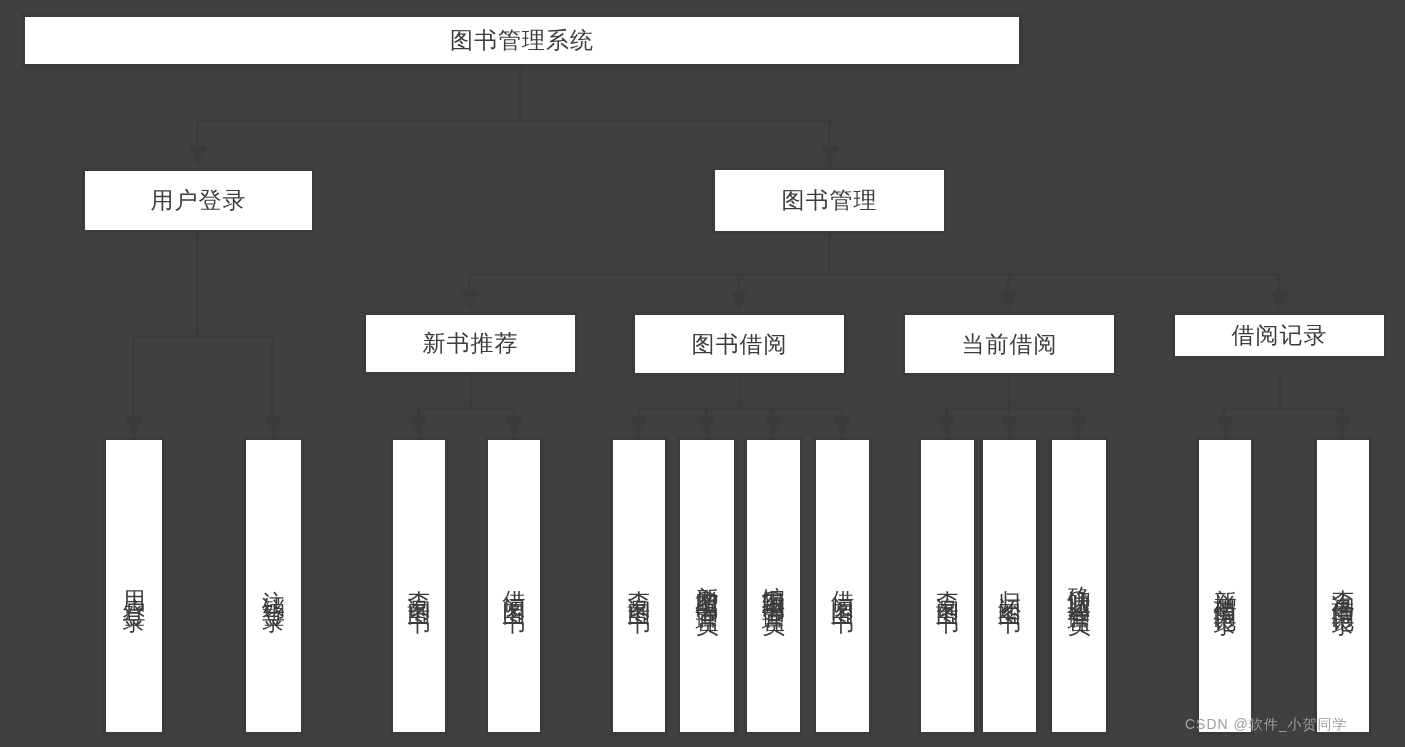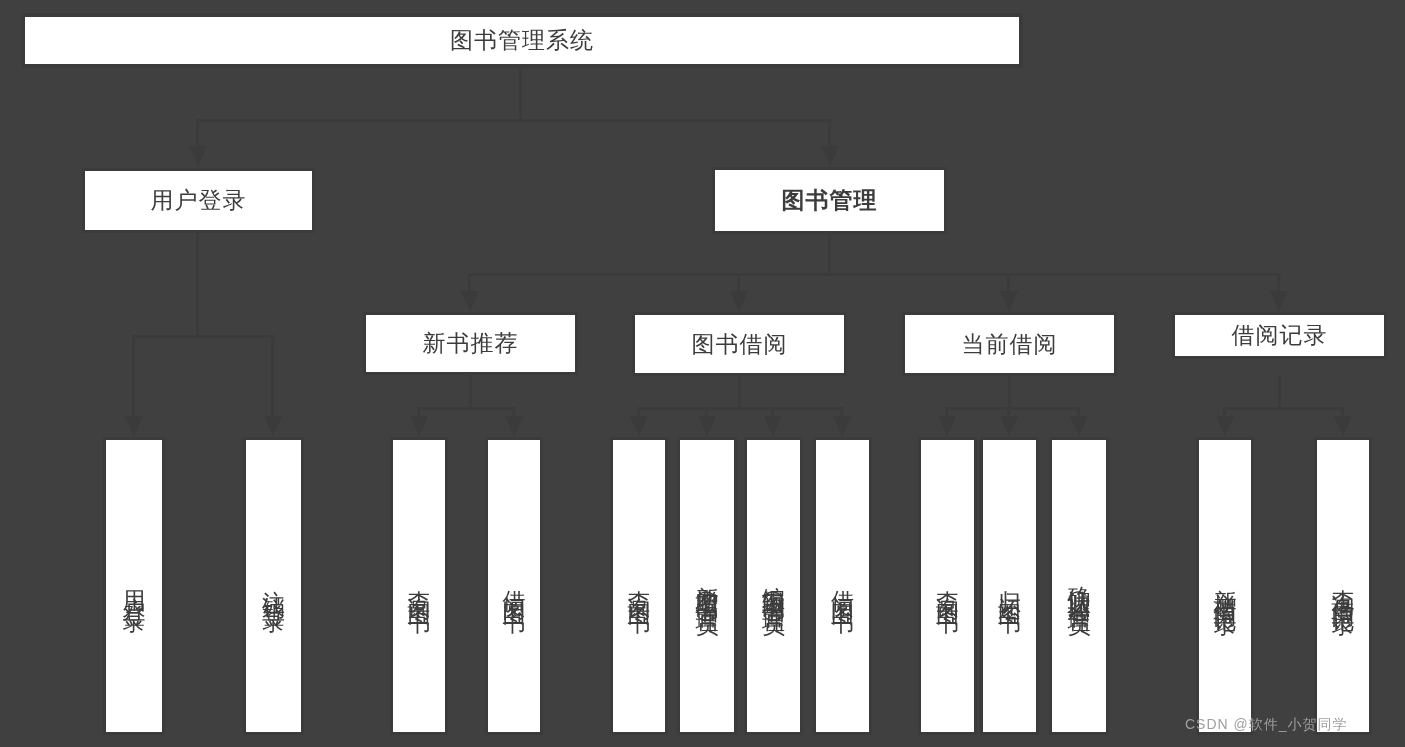--- a/index.html
+++ b/index.html
@@ -73,21 +73,21 @@
   </div>
 
   <div class="vline" style="left:519px;top:68px;height:51px;"></div>
   <div class="hline" style="left:196px;top:119px;width:636px;"></div>
   <div class="arrow" style="left:189px;top:119px;height:48px;"></div>
   <div class="arrow" style="left:821px;top:119px;height:48px;"></div>
 
   <div class="box" style="left:82px;top:168px;width:233px;height:65px;">
     <span>用户登录</span>
   </div>
-  <div class="box" style="left:712px;top:167px;width:235px;height:67px;font-weight:bold;">
+  <div class="box" style="left:712px;top:167px;width:235px;height:67px;">
     <span>图书管理</span>
   </div>
 
   <div class="vline" style="left:196px;top:233px;height:102px;"></div>
   <div class="hline" style="left:132px;top:335px;width:143px;"></div>
   <div class="arrow" style="left:125px;top:335px;height:102px;"></div>
   <div class="arrow" style="left:264px;top:335px;height:102px;"></div>
 
   <div class="vline" style="left:828px;top:234px;height:39px;"></div>
   <div class="hline" style="left:468px;top:273px;width:813px;"></div>

